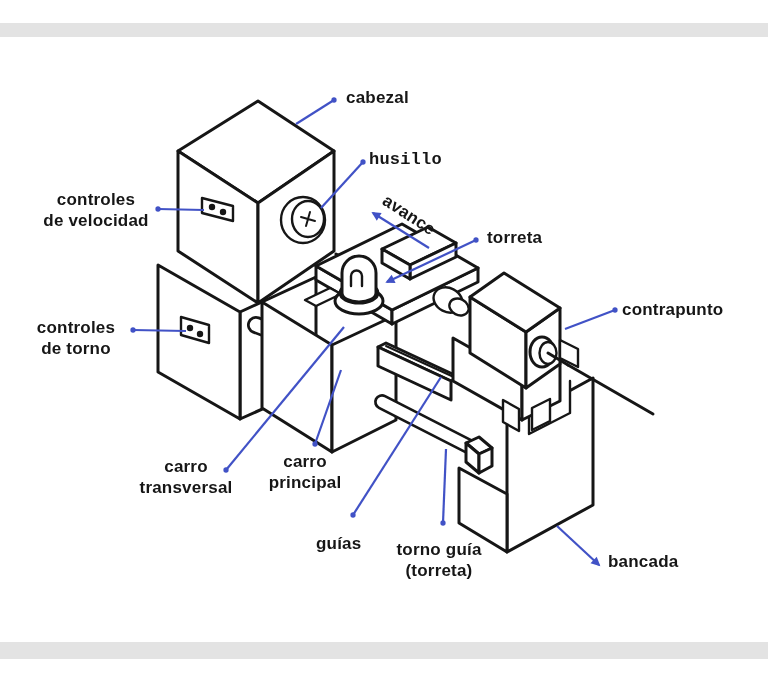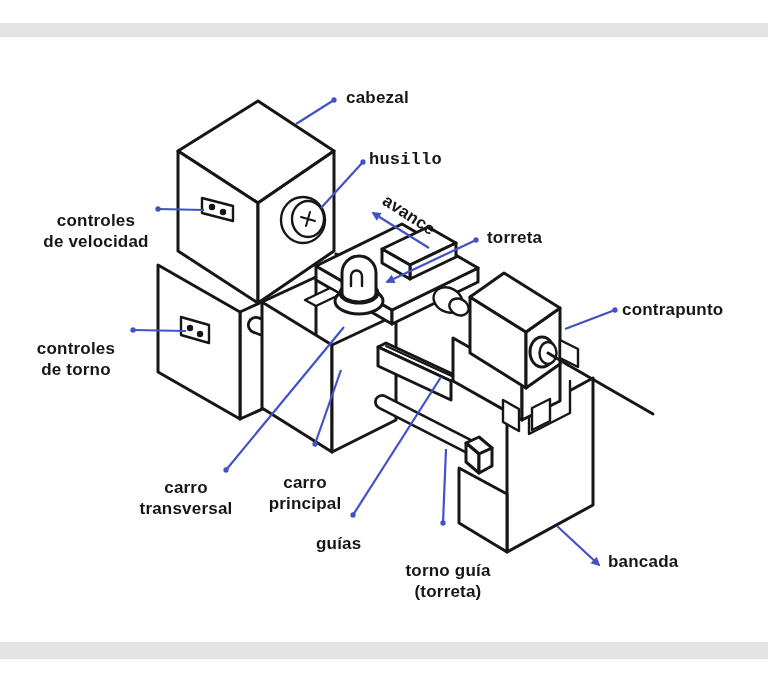--- a/index.html
+++ b/index.html
@@ -17,21 +17,21 @@
   .machine .dotfill { fill:var(--ink); stroke:none; }
   .machine line.core { stroke:var(--ink); stroke-width:16; stroke-linecap:round; }
   .machine line.corewhite { stroke:#fff; stroke-width:10.5; stroke-linecap:round; }
   .machine line.waycore { stroke:var(--ink); stroke-width:18; stroke-linecap:round; }
   .machine line.waywhite { stroke:#fff; stroke-width:12.5; stroke-linecap:round; }
   .machine .hair { stroke:var(--ink); stroke-width:2; fill:none; }
   .leaders line { stroke:var(--leader); stroke-width:2.2; fill:none; }
   #m-dot circle, #m-arrow path { fill:var(--leader); }
   .label { position:absolute; font-weight:700; font-size:17px; line-height:21px; color:var(--ink);
            text-align:center; white-space:nowrap; letter-spacing:.2px; }
-  .cx { transform:translateX(-50%);margin-top:21px; }
+  .cx { transform:translateX(-50%); }
   .label-avance { transform:translate(-50%,-50%) rotate(33deg); }
   .label span { display:block; }
 </style>
 </head>
 <body>
 
 <div class="screen">
 
   <div class="band band-top"></div>
   <div class="band band-bottom"></div>
@@ -192,20 +192,20 @@
     <span>transversal</span>
   </div>
 
   <div class="label cx" style="left:305px; top:451px;">
     <span>carro</span>
     <span>principal</span>
   </div>
 
   <div class="label" style="left:316px; top:533px;">guías</div>
 
-  <div class="label cx" style="left:448px; top:539px;text-align:center;">
+  <div class="label cx" style="left:439px; top:539px;text-align:center;">
     <span>torno guía</span>
     <span>(torreta)</span>
   </div>
 
   <div class="label" style="left:608px; top:551px;">bancada</div>
 
 </div>
 
 </body></html>

